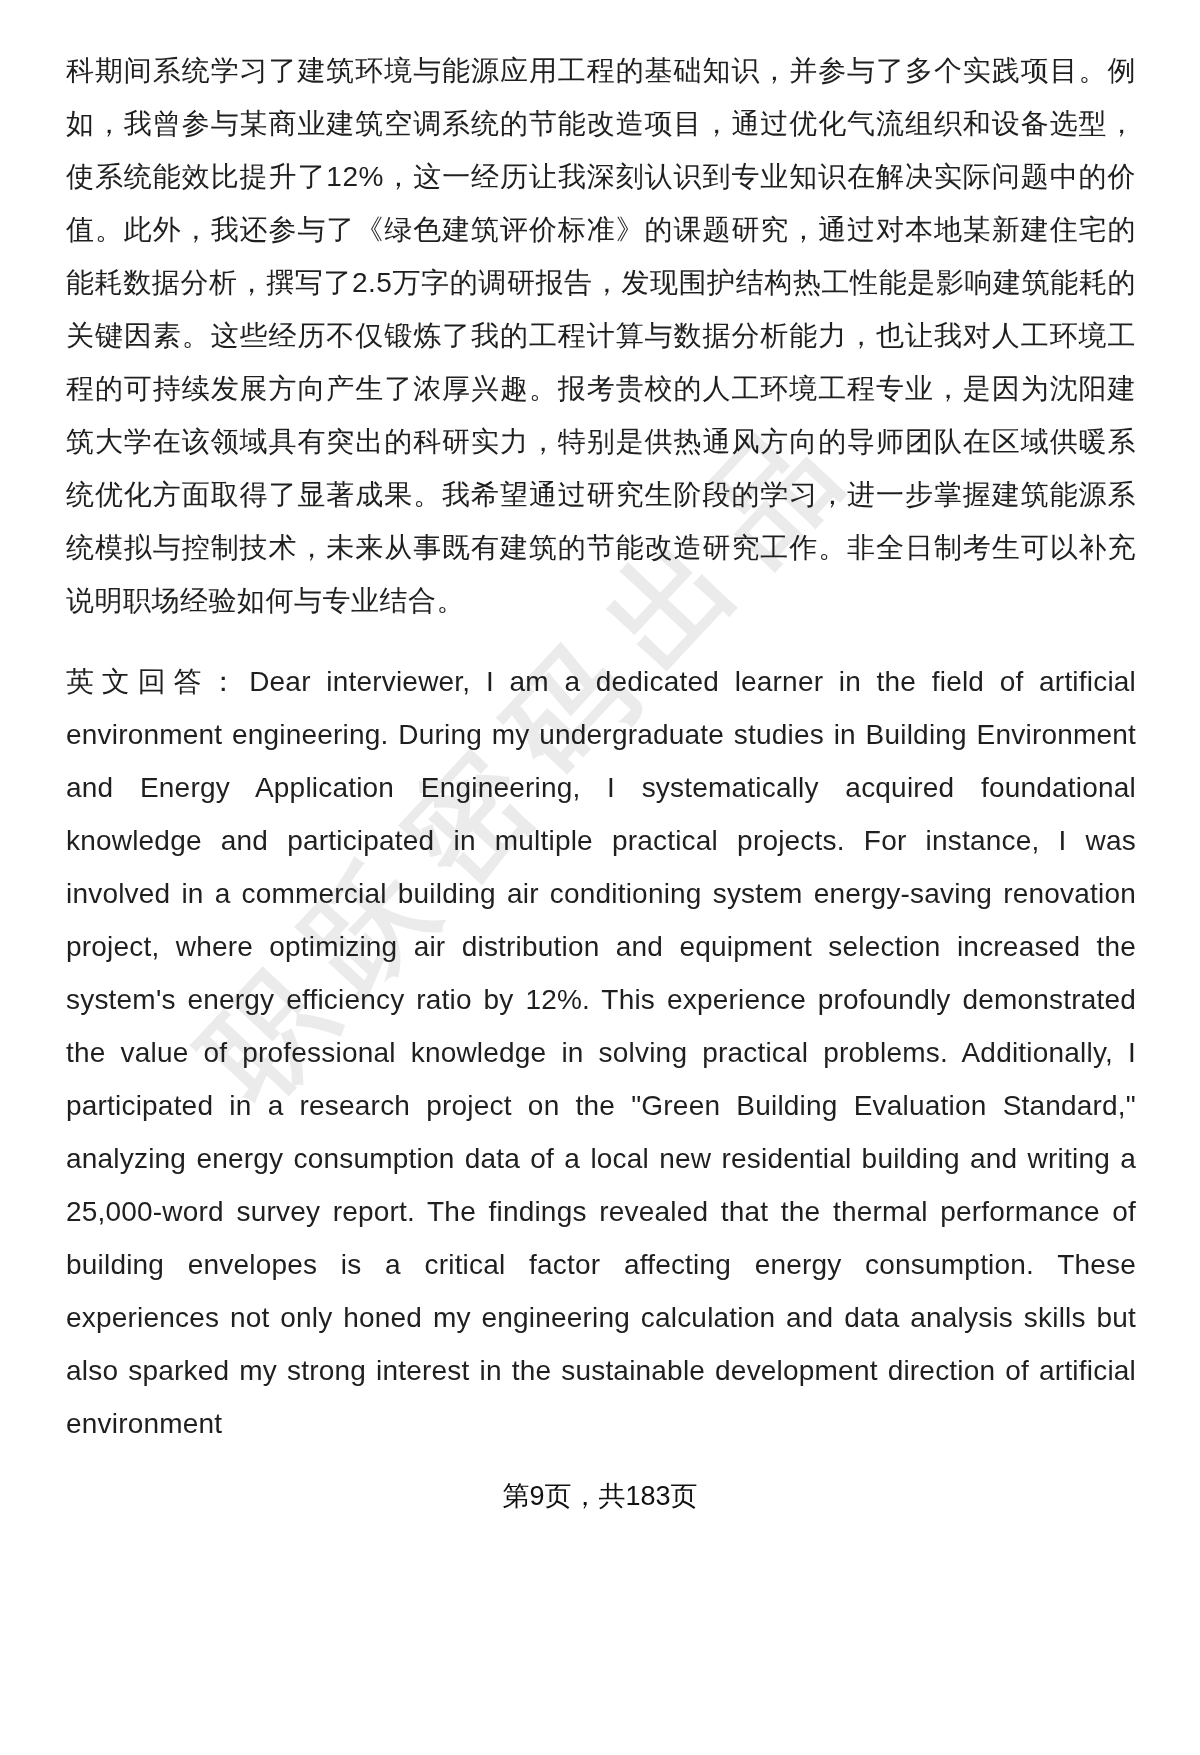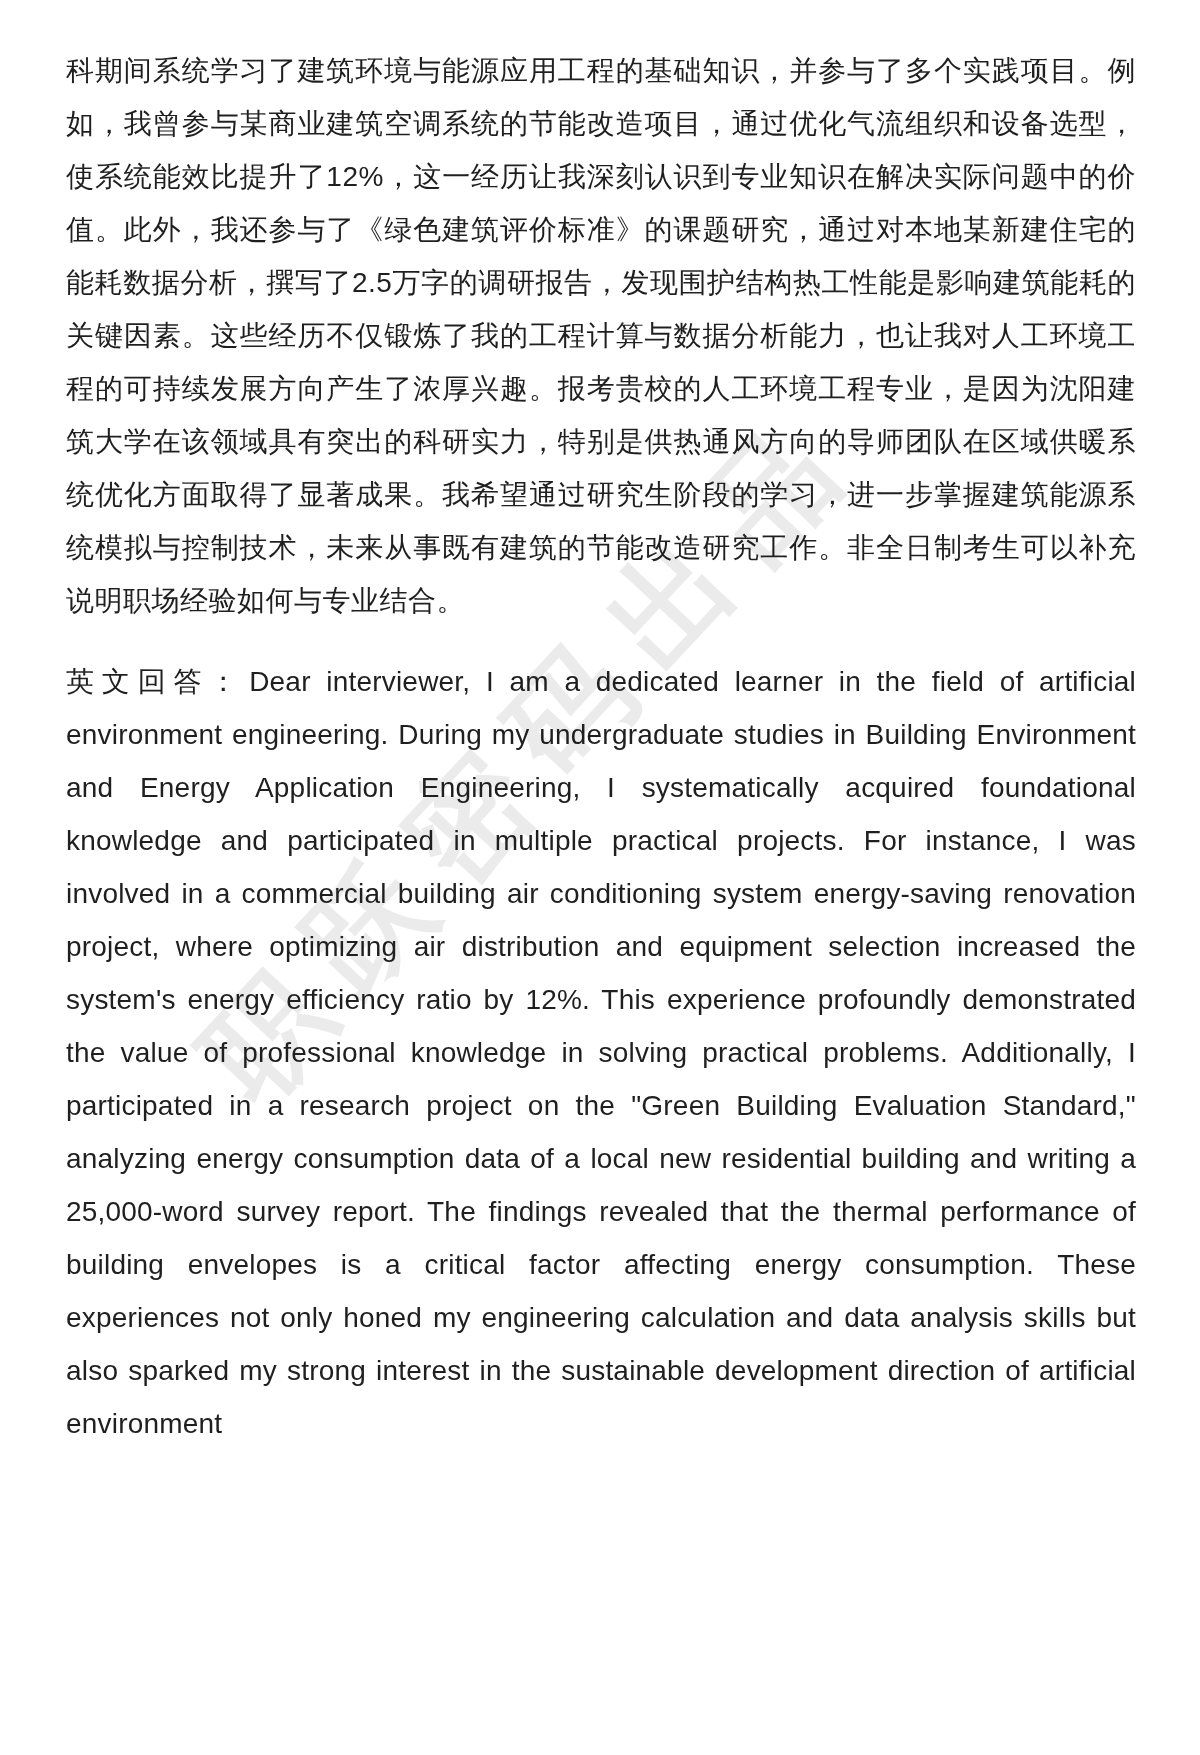--- a/index.html
+++ b/index.html
@@ -73,14 +73,15 @@
   <div class="watermark">职跃密码出品</div>
 
   <div class="content">
 
     <p class="para">科期间系统学习了建筑环境与能源应用工程的基础知识，并参与了多个实践项目。例如，我曾参与某商业建筑空调系统的节能改造项目，通过优化气流组织和设备选型，使系统能效比提升了12%，这一经历让我深刻认识到专业知识在解决实际问题中的价值。此外，我还参与了《绿色建筑评价标准》的课题研究，通过对本地某新建住宅的能耗数据分析，撰写了2.5万字的调研报告，发现围护结构热工性能是影响建筑能耗的关键因素。这些经历不仅锻炼了我的工程计算与数据分析能力，也让我对人工环境工程的可持续发展方向产生了浓厚兴趣。报考贵校的人工环境工程专业，是因为沈阳建筑大学在该领域具有突出的科研实力，特别是供热通风方向的导师团队在区域供暖系统优化方面取得了显著成果。我希望通过研究生阶段的学习，进一步掌握建筑能源系统模拟与控制技术，未来从事既有建筑的节能改造研究工作。非全日制考生可以补充说明职场经验如何与专业结合。</p>
 
     <p class="para para-en"><span class="lead">英文回答：</span><span>Dear interviewer, I am a dedicated learner in the field of artificial environment engineering. During my undergraduate studies in Building Environment and Energy Application Engineering, I systematically acquired foundational knowledge and participated in multiple practical projects. For instance, I was involved in a commercial building air conditioning system energy-saving renovation project, where optimizing air distribution and equipment selection increased the system's energy efficiency ratio by 12%. This experience profoundly demonstrated the value of professional knowledge in solving practical problems. Additionally, I participated in a research project on the "Green Building Evaluation Standard," analyzing energy consumption data of a local new residential building and writing a 25,000-word survey report. The findings revealed that the thermal performance of building envelopes is a critical factor affecting energy consumption. These experiences not only honed my engineering calculation and data analysis skills but also sparked my strong interest in the sustainable development direction of artificial environment</span></p>
 
   </div>
 
+  <div class="footer">第9页，共183页</div>
 
 </div>
 
 </body></html>

